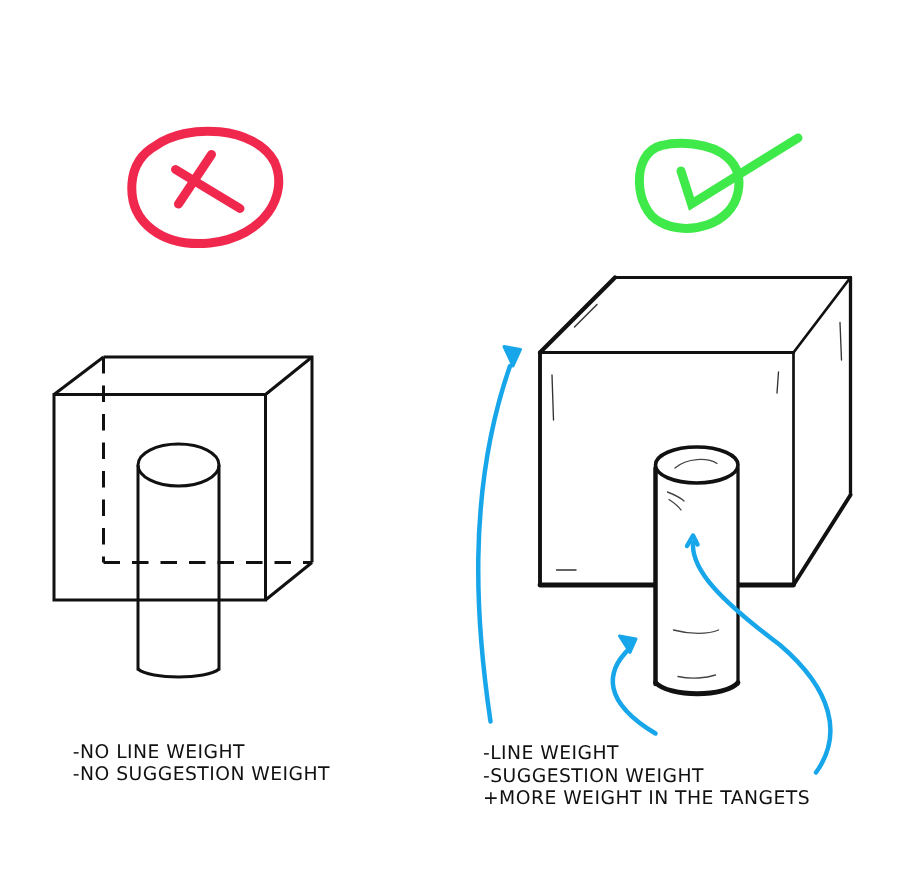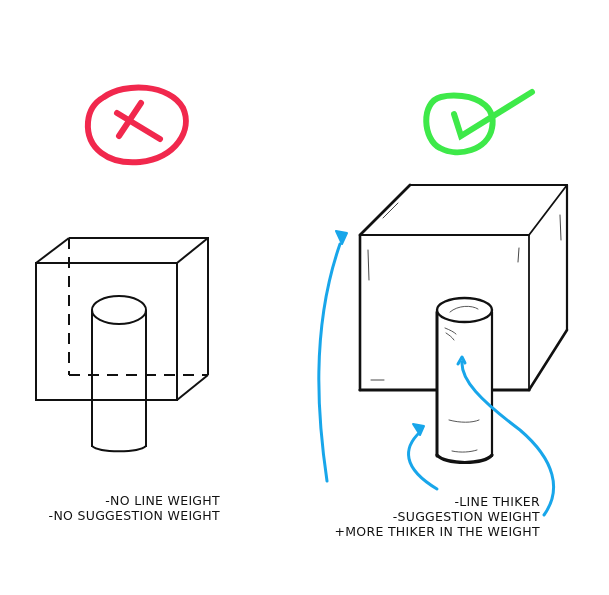--- a/index.html
+++ b/index.html
@@ -1,19 +1,19 @@
 <!DOCTYPE html>
 <html><head>
 <meta charset="utf-8">
 <style>
   html, body { margin: 0; padding: 0; background: #ffffff; }
   body { width: 609px; height: 595px; position: relative; overflow: hidden; font-family: "DejaVu Sans", sans-serif; }
   #canvas { position: absolute; left: 0; top: 0; }
   .caption { position: absolute; font-family: "DejaVu Sans", sans-serif; font-size: 12.5px; line-height: 15px; color: #111; letter-spacing: 0.3px; text-align: right; white-space: nowrap; }
-  .caption div { text-align: right; }
+  .caption div { text-align: left; }
   #caption-bad { right: 389px; top: 493px; }
   #caption-good { right: 69px; top: 494px; }
 </style>
 </head>
 <body>
 
 <svg id="canvas" width="609" height="595" viewBox="0 0 609 595" xmlns="http://www.w3.org/2000/svg">
 
   <g stroke="#f0163e" stroke-width="6" fill="none" stroke-linecap="round" opacity="0.92">
     <path d="M104 97 C 125 82, 170 84, 183 108 C 193 130, 176 158, 140 162 C 108 165, 86 148, 88 122 C 89 110, 95 102, 104 97"></path>
@@ -97,16 +97,16 @@
     <path d="M458 364 L 462 357 L 465 363"></path>
   </g>
 </svg>
 
 <div id="caption-bad" class="caption">
   <div>-NO LINE WEIGHT</div>
   <div>-NO SUGGESTION WEIGHT</div>
 </div>
 
 <div id="caption-good" class="caption">
-  <div>-LINE THIKER</div>
+  <div>-LINE WEIGHT</div>
   <div>-SUGGESTION WEIGHT</div>
-  <div>+MORE THIKER IN THE WEIGHT</div>
+  <div>+MORE WEIGHT IN THE TANGETS</div>
 </div>
 
 </body></html>

